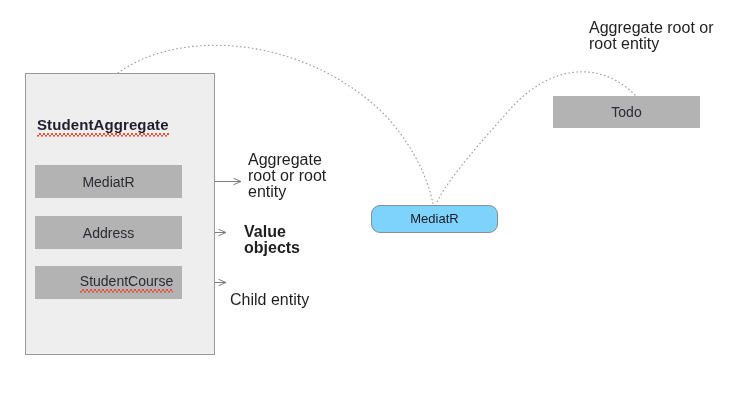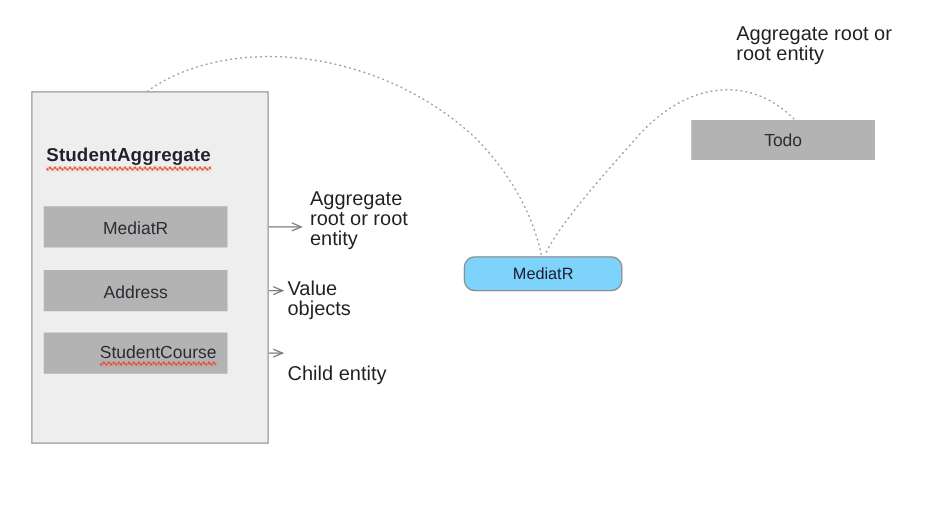--- a/index.html
+++ b/index.html
@@ -76,21 +76,21 @@
   #member-2 { top: 266px; padding-left: 36px; }
 
   
   .annotation {
     position: absolute;
     font-size: 16px;
     line-height: 16px;
     color: #1f1f1f;
   }
   #anno-0 { left: 248px; top: 152px; width: 86px; }
-  #anno-1 { left: 230px; top: 224px; width: 80px; }
+  #anno-1 { left: 244px; top: 224px; width: 80px; font-weight: bold; }
   #anno-2 { left: 230px; top: 292px; width: 80px; }
   #anno-todo { left: 589px; top: 20px; width: 145px; }
 
   
   .mediatr-box {
     position: absolute;
     left: 371px;
     top: 205px;
     width: 127px;
     height: 28px;

